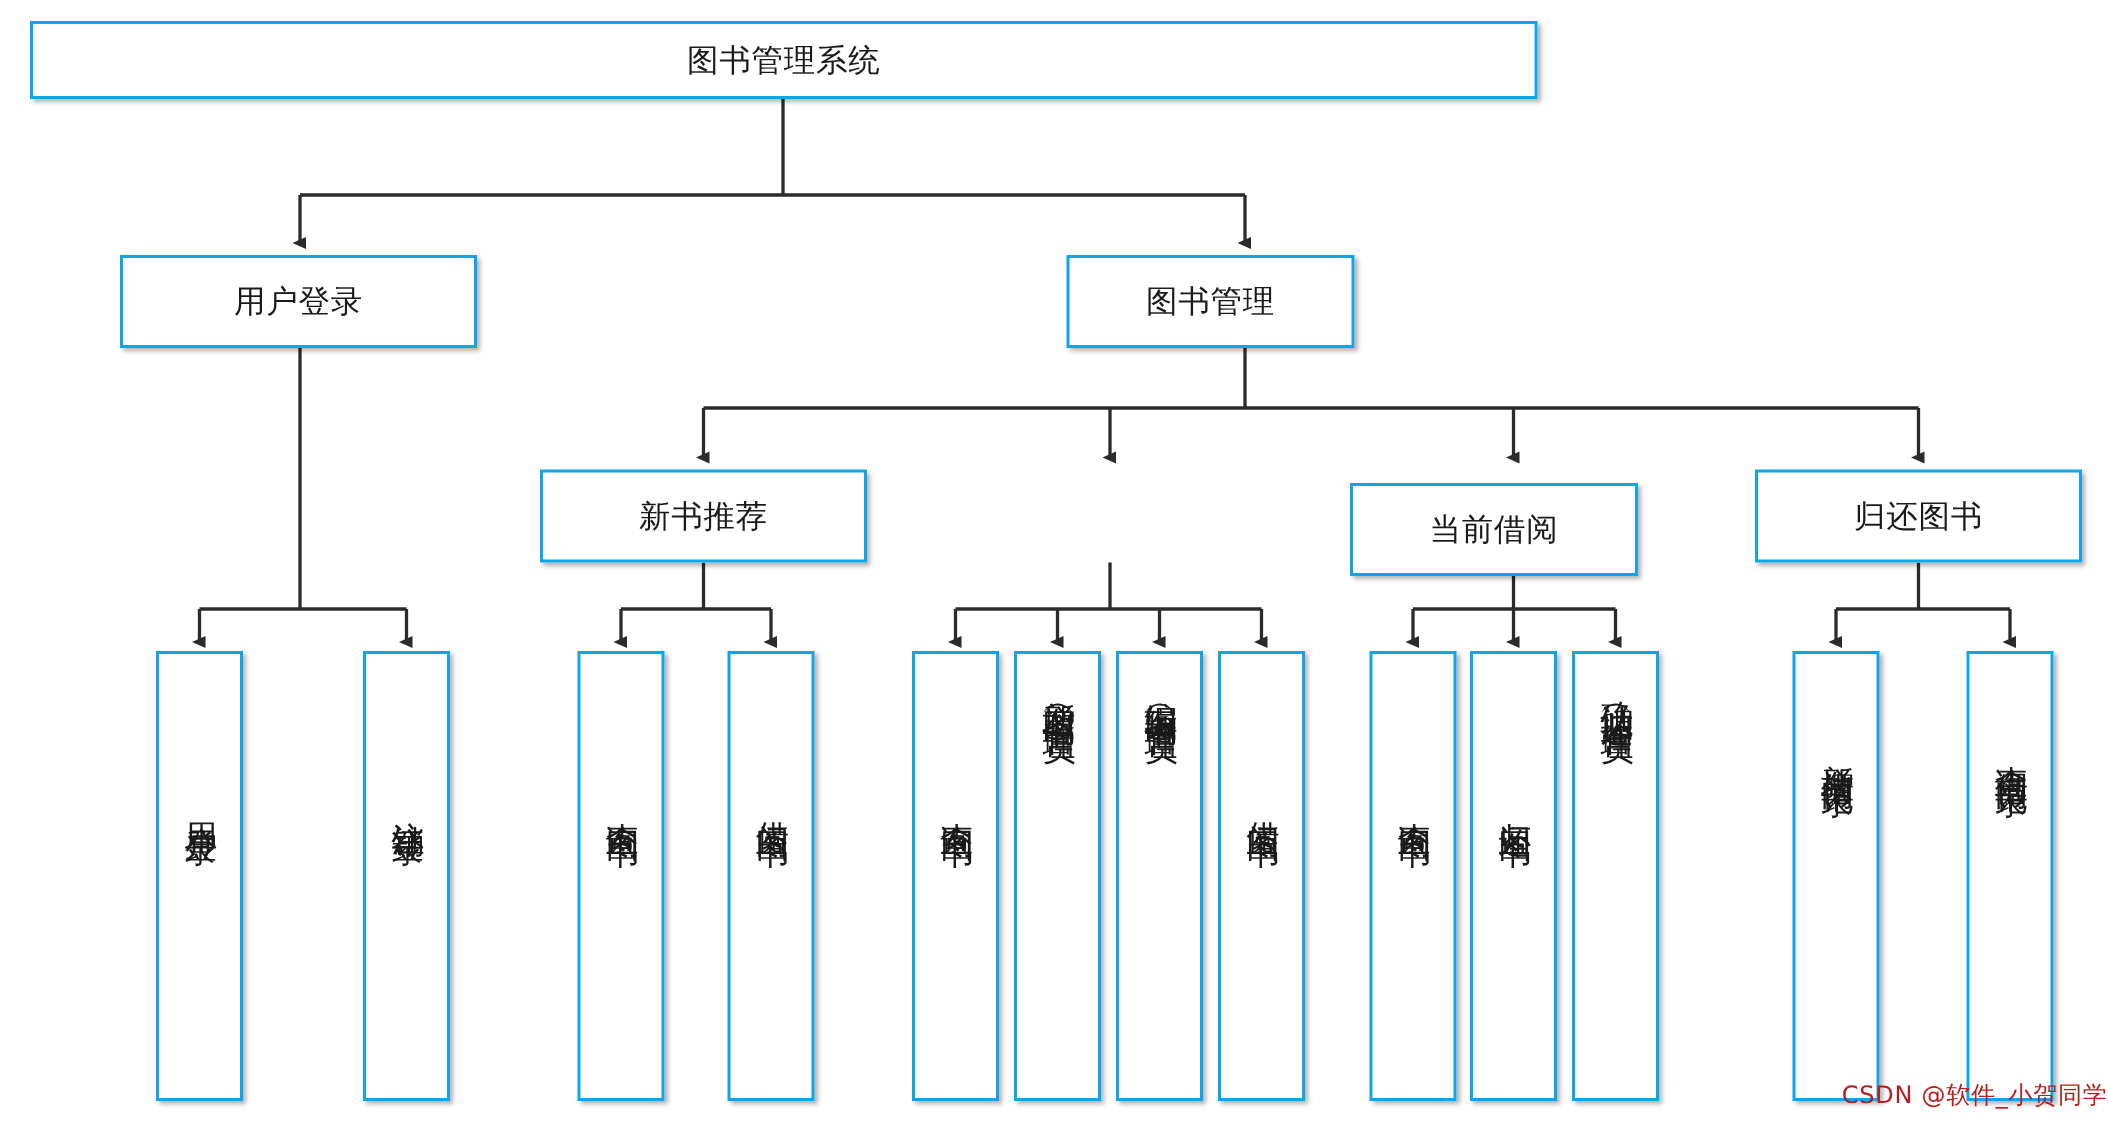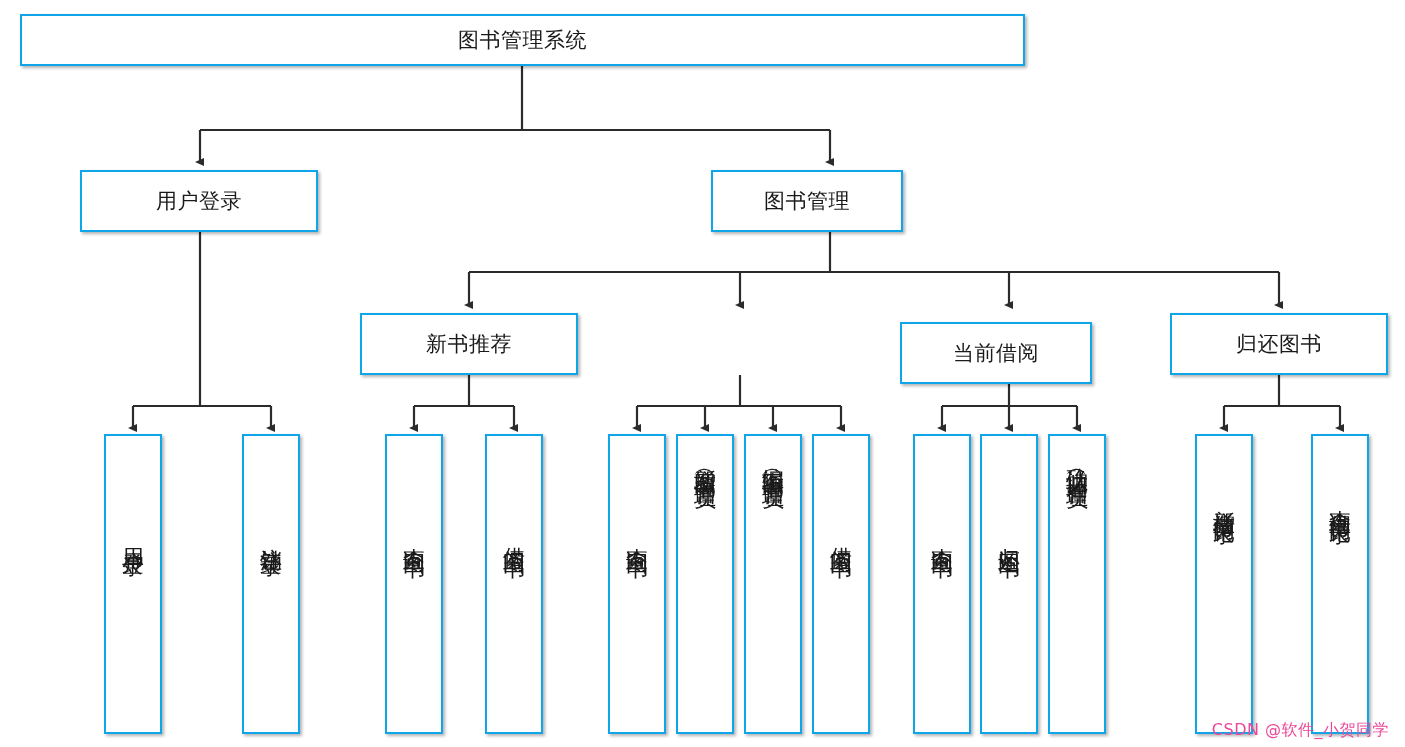--- a/index.html
+++ b/index.html
@@ -66,24 +66,24 @@
     margin-top: 88px;
   }
   .node.vertical.mid2 .label {
     margin-top: 50px;
   }
   .node.vertical.topish .label {
     margin-top: 8px;
   }
   .watermark {
     position: absolute;
-    right: 16px;
+    right: 0;
     bottom: 6px;
     font-size: 16px;
-    color: #ec4899;
+    color: #b91c1c;
     letter-spacing: 0.5px;
     white-space: nowrap;
   }
 </style>
 </head>
 <body>
 
 <div id="canvas">
 
   <svg class="connectors" viewBox="0 0 1405 747">

